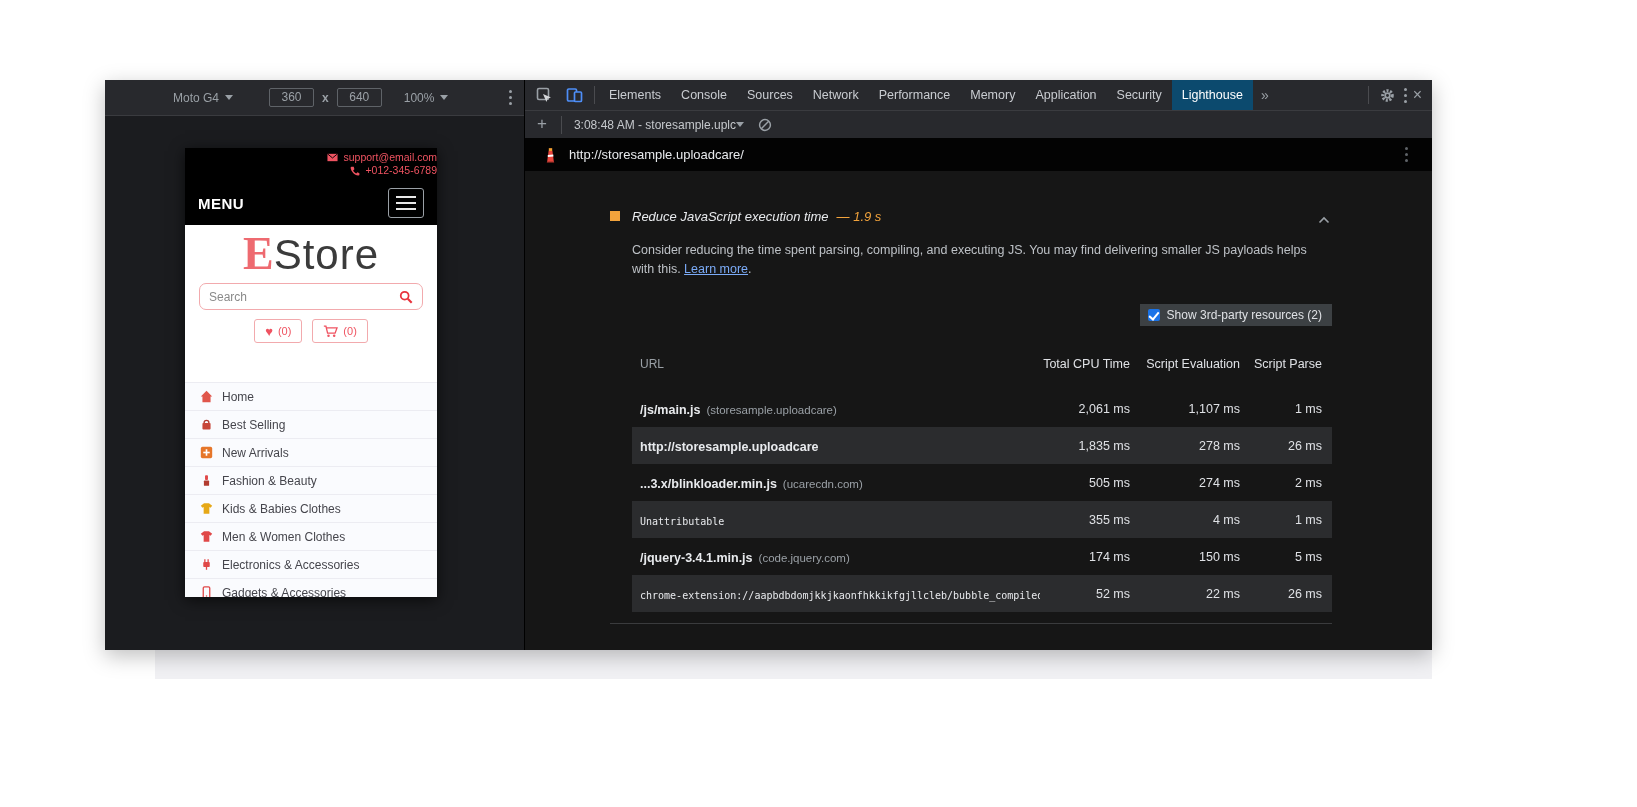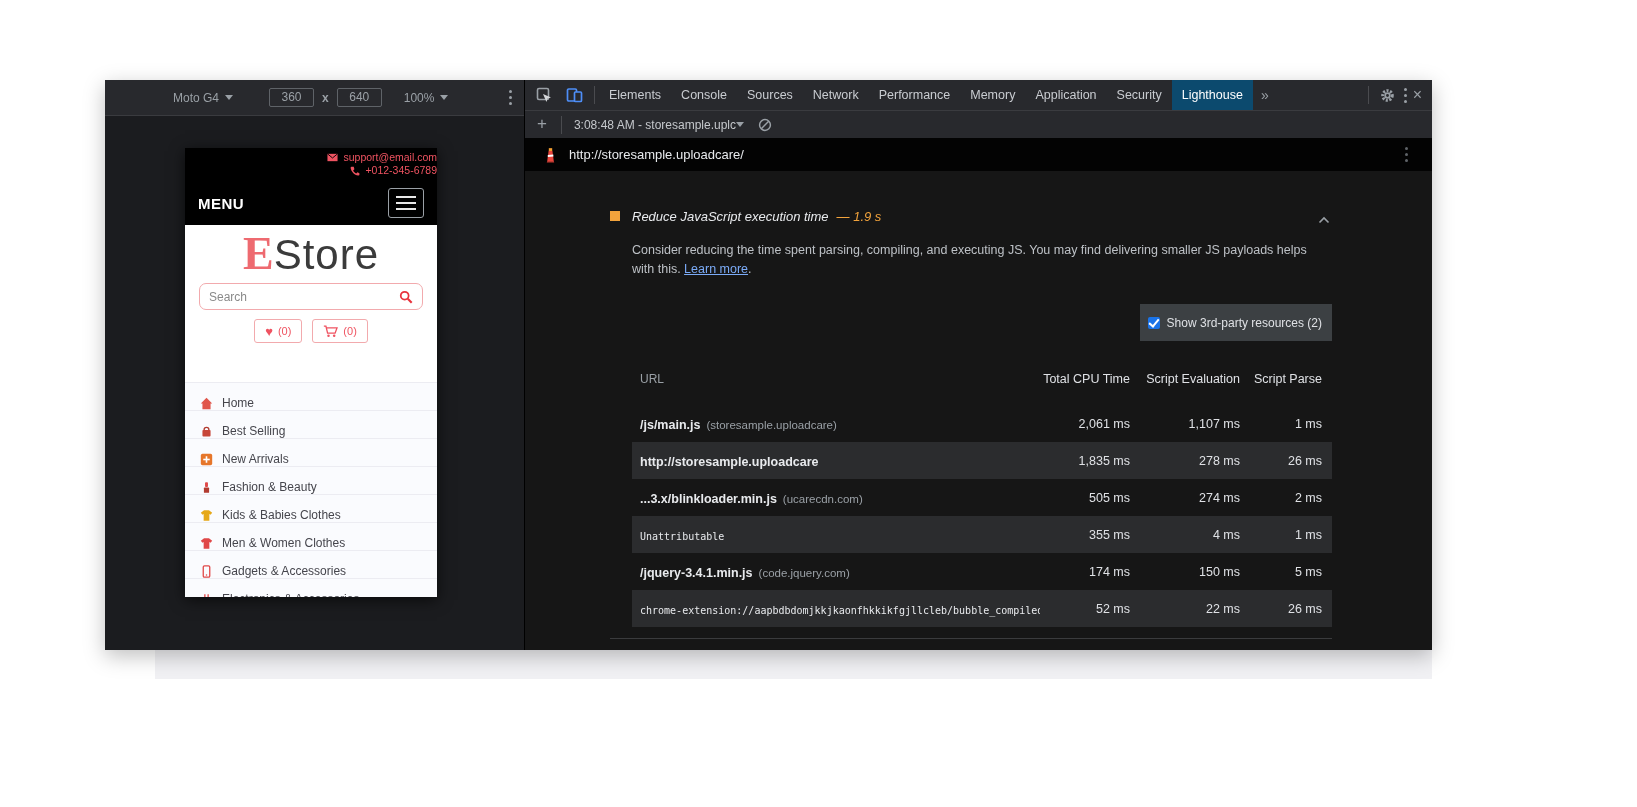--- a/index.html
+++ b/index.html
@@ -35,21 +35,21 @@
   .logo-block { text-align:center; height:54px; line-height:54px; margin-top:2px; white-space:nowrap; }
   .logo-e { font-family:"Liberation Serif", serif; font-weight:bold; color:#ee6a70; font-size:46px; }
   .logo-rest { font-weight:300; color:#3b3b3b; font-size:42px; letter-spacing:1px; }
   .search-row { margin:2px 14px 0; border:1px solid #f2aaad; border-radius:7px; height:27px; display:flex; align-items:center; padding:12px 9px; background:#fff; }
   .search-row input { flex:1; border:none; outline:none; font-size:12px; color:#444; font-family:"Liberation Sans", sans-serif; }
   .search-row input::placeholder { color:#8a8a8a; }
   .action-row { display:flex; justify-content:center; gap:10px; margin-top:9px; }
   .pill { border:1px solid #f2aaad; border-radius:3px; height:24px; padding:0 10px; display:flex; align-items:center; gap:5px; color:#ef5361; font-size:11px; background:#fff; cursor:pointer; }
   .heart-glyph { color:#ef5361; font-size:13px; line-height:1; }
   .phone-nav { position:absolute; left:0; right:0; top:234px; bottom:0; background:#fafbfe; border-top:1px solid #ececf2; overflow:hidden; }
-  .nav-item { height:28px; display:flex; align-items:flex-end; gap:9px; padding:0 15px; border-bottom:1px solid #ececf2; font-size:12px; color:#45454c; cursor:pointer; }
+  .nav-item { height:28px; display:flex; align-items:center; gap:9px; padding:0 15px; border-bottom:1px solid #ececf2; font-size:12px; color:#45454c; cursor:pointer; }
   .nav-item svg { flex:0 0 auto; }
 
   
   .dt-pane { position:absolute; left:420px; top:0; width:907px; height:570px; background:#161616; }
   .tab-bar { height:30px; background:#28292d; display:flex; align-items:center; font-size:12.5px; color:#c9ccd1; }
   .tb-icon { padding:0 7px; display:flex; align-items:center; cursor:pointer; }
   .tb-sep { width:1px; height:18px; background:#4a4b4f; margin:0 4px; }
   .tab { padding:0 10px; height:30px; line-height:30px; cursor:pointer; white-space:nowrap; }
   .tab.active { background:#0c4a6e; color:#fff; }
   .tab-overflow { padding:0 8px; color:#9aa0a6; font-size:14px; cursor:pointer; }
@@ -83,21 +83,21 @@
   .audit-row.first { margin-top:8px; }
   .sq-bullet { width:10px; height:10px; background:#f2a33c; margin-right:12px; flex:0 0 auto; }
   .audit-title { color:#e8eaed; font-size:13px; }
   .audit-value { color:#f2a33c; font-size:13px; margin-left:8px; }
   .audit-chev { position:absolute; right:2px; top:4px; cursor:pointer; }
 
   .audit-desc { margin:15px 0 0 22px; width:682px; color:#bdc1c6; font-size:12.5px; line-height:19px; }
   .link-blue { color:#7babf7; text-decoration:underline; cursor:pointer; }
 
   .third-party-row { display:flex; justify-content:flex-end; margin-top:25px; }
-  .third-party-box { background:#3c4043; height:37px; padding:0 10px 0 8px; display:flex; align-items:center; gap:7px; font-size:12px; color:#dfe1e5; cursor:pointer; }
+  .third-party-box { background:#3c4043; height:22px; padding:0 10px 0 8px; display:flex; align-items:center; gap:7px; font-size:12px; color:#dfe1e5; cursor:pointer; }
   .third-party-box .cb { width:12px; height:12px; }
   .third-party-box .cb::after { left:3.5px; top:0.5px; }
 
   .lh-table { margin:12px 0 0 22px; width:700px; }
   .t-row { display:grid; grid-template-columns:1fr 90px 110px 82px; align-items:center; padding:0 10px 0 8px; height:37px; }
   .t-head { height:52px; color:#9aa0a6; font-size:12px; }
   .t-head .c-num { text-align:right; line-height:15px; }
   .t-row .c-num { text-align:right; color:#dfe1e5; font-size:12.5px; white-space:nowrap; }
   .t-row.shaded { background:#2b2c2e; }
   .c-url { white-space:nowrap; overflow:hidden; }
@@ -225,33 +225,33 @@
             <span>Kids &amp; Babies Clothes</span>
           </div>
           <div class="nav-item">
             <svg width="13" height="13" viewBox="0 0 16 16">
                 <path d="M5 1.5 L11 1.5 L15 4.5 L13 7 L11.5 6 L11.5 14.5 L4.5 14.5 L4.5 6 L3 7 L1 4.5 Z" fill="#e04848"></path>
               </svg>
             <span>Men &amp; Women Clothes</span>
           </div>
           <div class="nav-item">
             <svg width="13" height="13" viewBox="0 0 16 16">
-                <rect x="4" y="1" width="8" height="14" rx="1.5" fill="none" stroke="#e04848" stroke-width="1.6"></rect>
-                <circle cx="8" cy="12.2" r="0.9" fill="#e04848"></circle>
-              </svg>
-            <span>Gadgets &amp; Accessories</span>
-          </div>
-          <div class="nav-item">
-            <svg width="13" height="13" viewBox="0 0 16 16">
                 <rect x="4" y="5" width="8" height="6" rx="1" fill="#e04848"></rect>
                 <line x1="6" y1="1.5" x2="6" y2="5" stroke="#e04848" stroke-width="1.6"></line>
                 <line x1="10" y1="1.5" x2="10" y2="5" stroke="#e04848" stroke-width="1.6"></line>
                 <line x1="8" y1="11" x2="8" y2="14.5" stroke="#e04848" stroke-width="1.6"></line>
               </svg>
             <span>Electronics &amp; Accessories</span>
+          </div>
+          <div class="nav-item">
+            <svg width="13" height="13" viewBox="0 0 16 16">
+                <rect x="4" y="1" width="8" height="14" rx="1.5" fill="none" stroke="#e04848" stroke-width="1.6"></rect>
+                <circle cx="8" cy="12.2" r="0.9" fill="#e04848"></circle>
+              </svg>
+            <span>Gadgets &amp; Accessories</span>
           </div>
         </div>
       </div>
     </div>
 
     <div class="dt-pane">
 
       <div class="tab-bar">
         <span class="tb-icon" style="margin-left:4px;">
           <svg width="16" height="16" viewBox="0 0 16 16">

